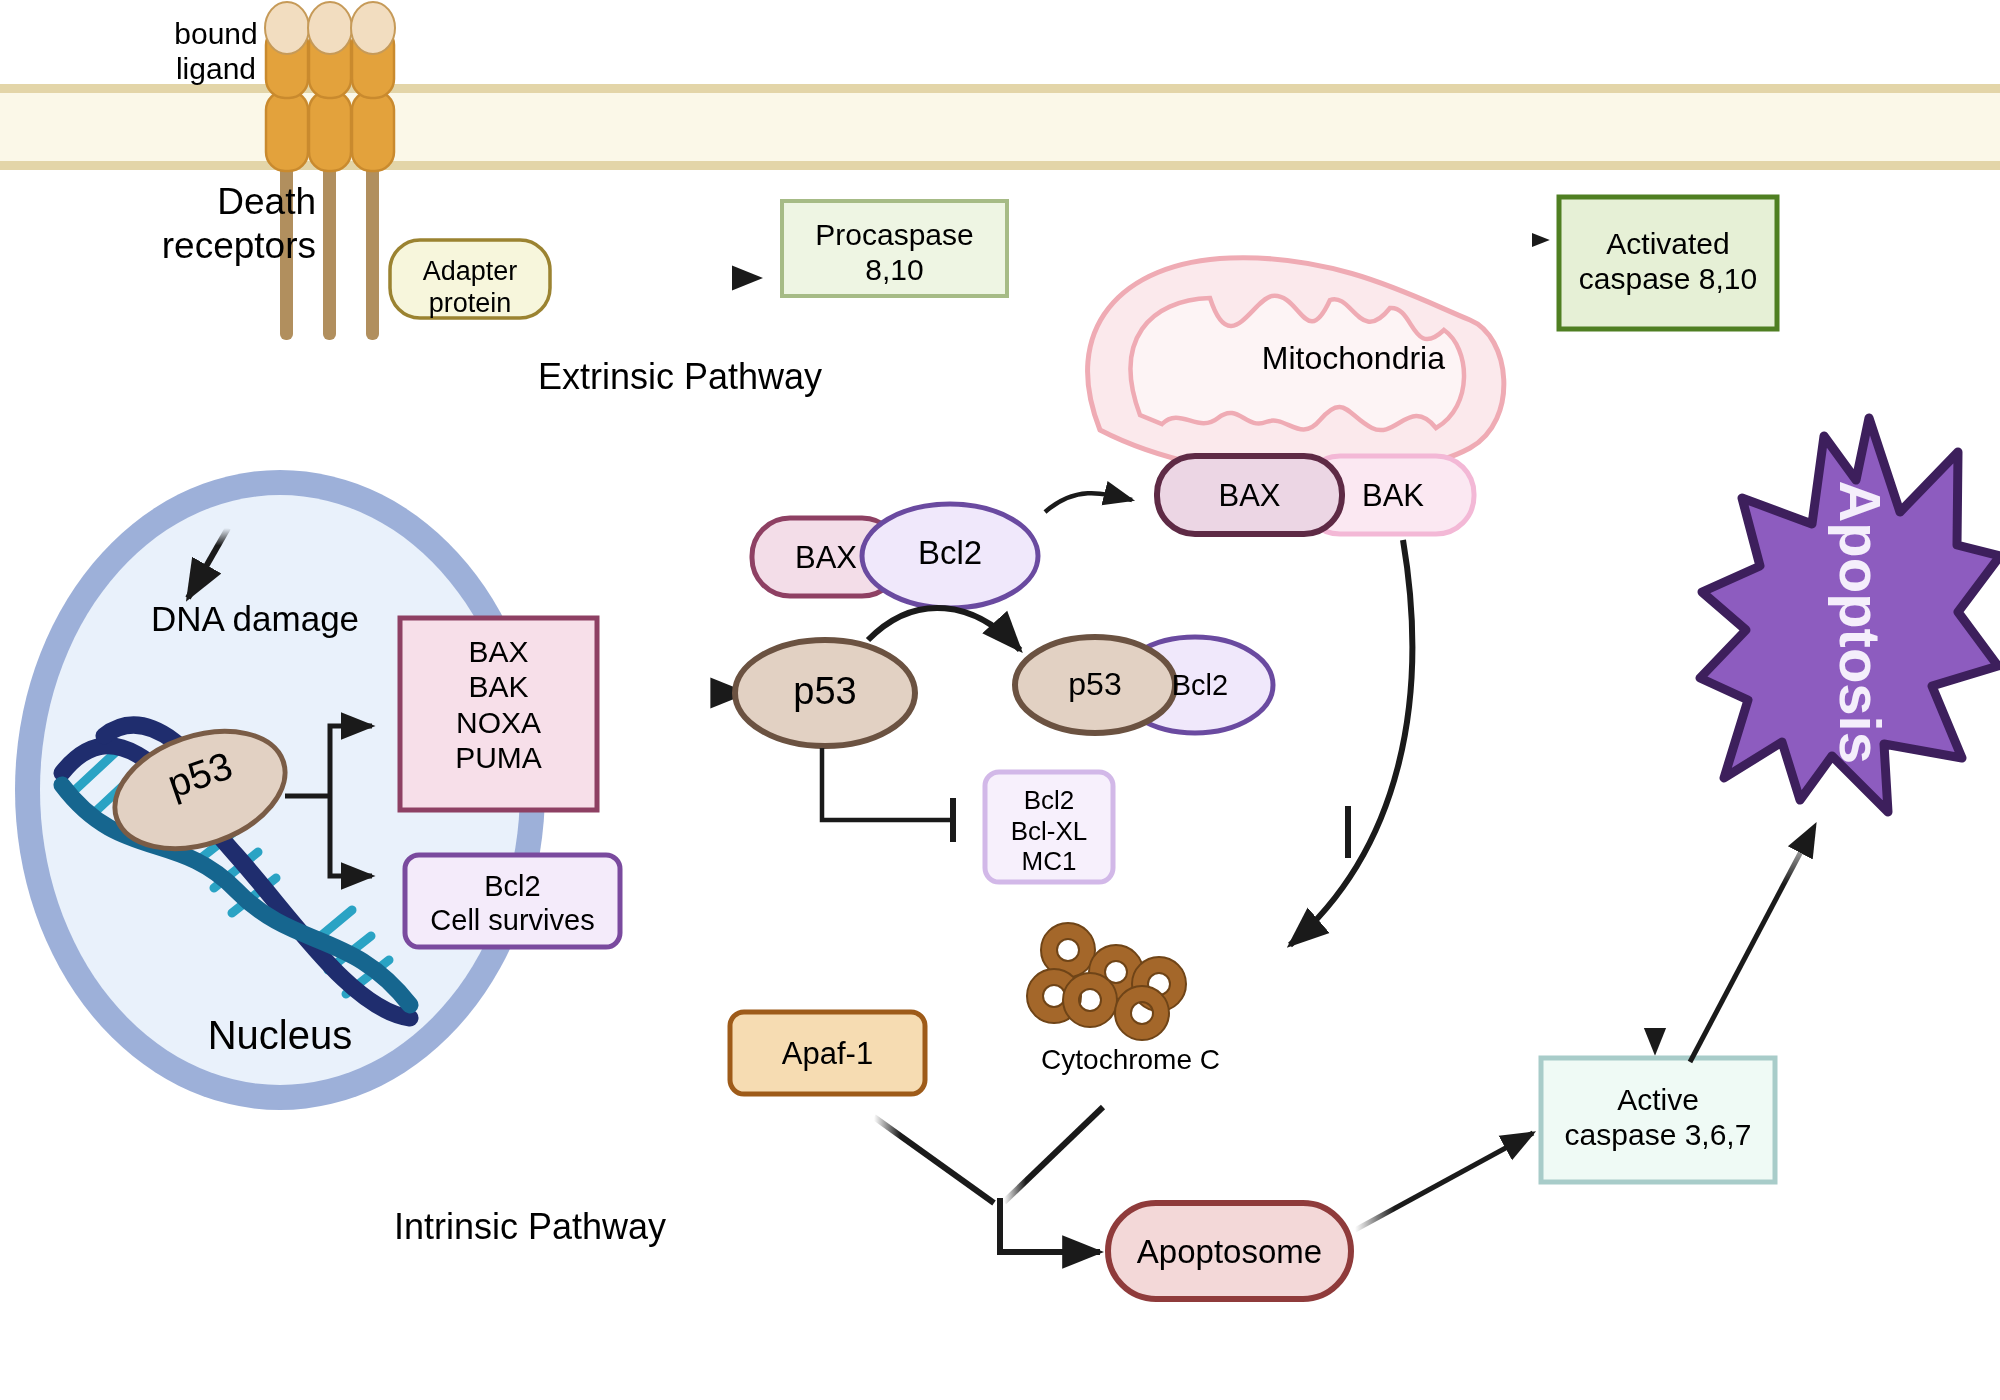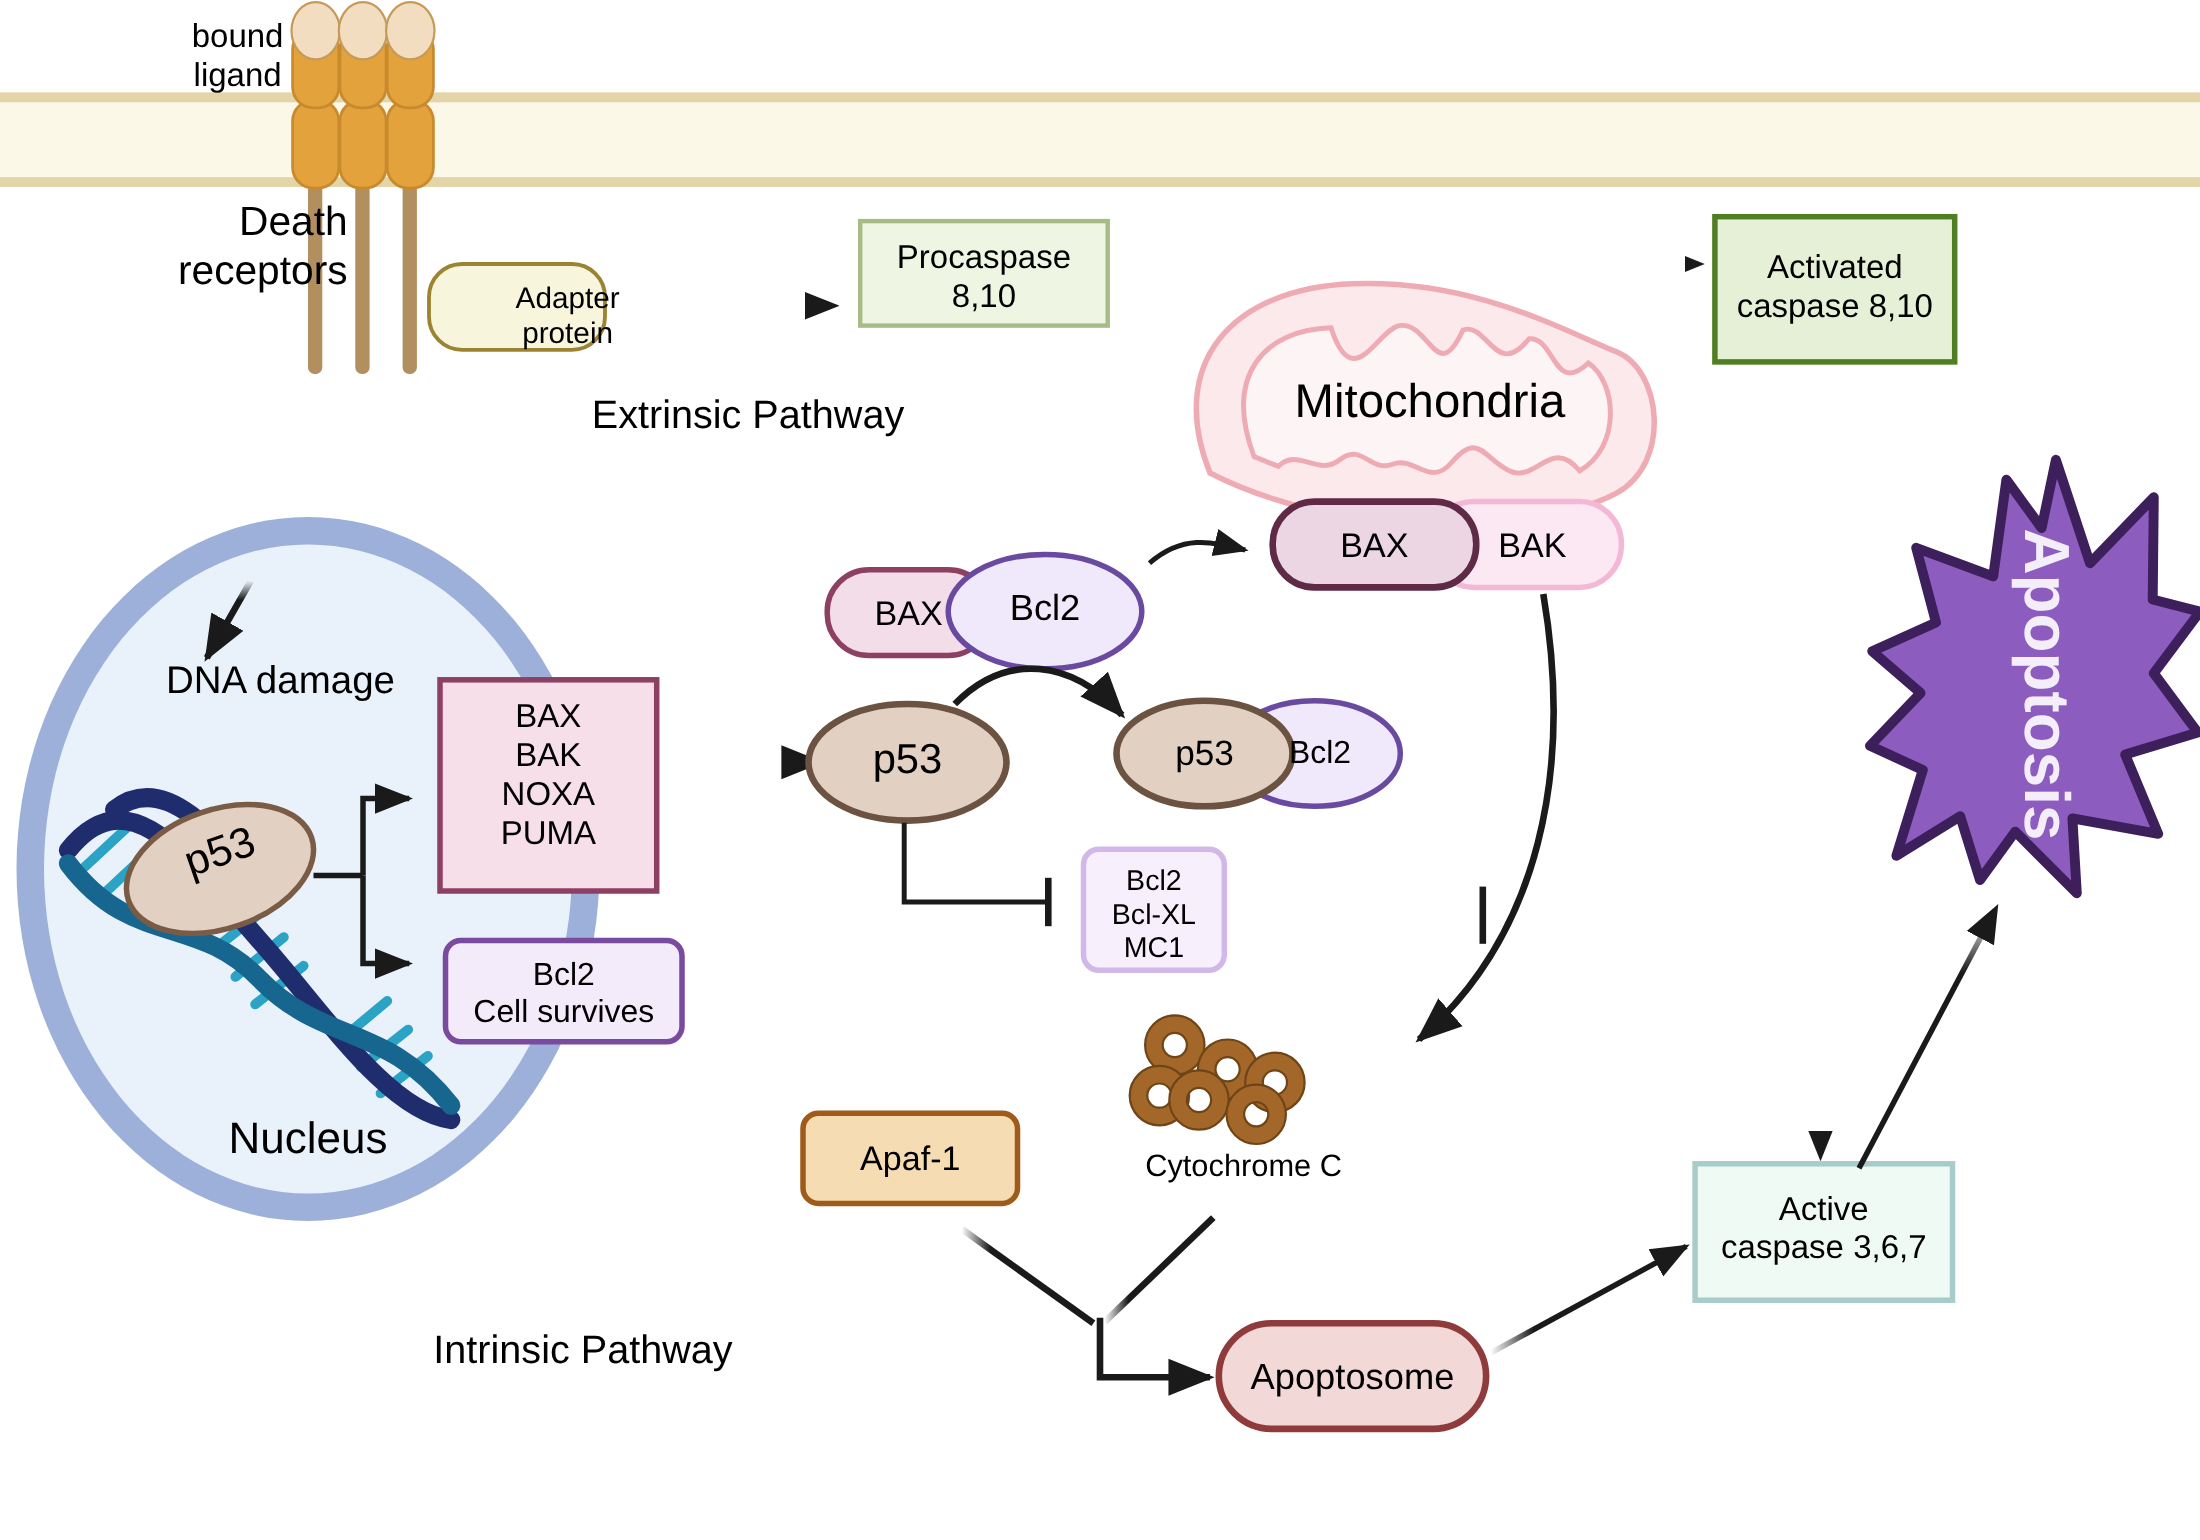--- a/index.html
+++ b/index.html
@@ -182,21 +182,21 @@
                      1700,678 1746,630 1702,592 1760,566 1742,498 1812,524 1824,436 1856,480" fill="#8d5cbf" stroke="#3d1f5c" stroke-width="9" stroke-linejoin="round"></polygon>
   </g>
 </svg>
 
 <div class="lbl" style="left:156px;top:16px;width:120px;text-align:center;font-size:30px;">bound
 ligand</div>
 
 <div class="lbl" style="left:96px;top:180px;width:220px;text-align:right;font-size:37px;">Death
 receptors</div>
 
-<div class="lbl" style="left:390px;top:256px;width:160px;text-align:center;font-size:27px;padding-left:46px;">Adapter
+<div class="lbl" style="left:390px;top:256px;width:160px;text-align:center;font-size:27px;">Adapter
 protein</div>
 
 <div class="lbl" style="left:782px;top:217px;width:225px;text-align:center;font-size:30px;">Procaspase
 8,10</div>
 
 <div class="lbl" style="left:1559px;top:226px;width:218px;text-align:center;font-size:30px;">Activated
 caspase 8,10</div>
 
 <div class="lbl" style="left:510px;top:356px;width:340px;text-align:center;font-size:36px;">Extrinsic Pathway</div>
 
@@ -219,21 +219,21 @@
 <div class="lbl" style="left:752px;top:540px;width:148px;text-align:center;font-size:31px;">BAX</div>
 
 <div class="lbl" style="left:862px;top:534px;width:176px;text-align:center;font-size:33px;">Bcl2</div>
 
 <div class="lbl" style="left:755px;top:669px;width:140px;text-align:center;font-size:38px;">p53</div>
 
 <div class="lbl" style="left:1035px;top:666px;width:120px;text-align:center;font-size:32px;">p53</div>
 
 <div class="lbl" style="left:1145px;top:668px;width:110px;text-align:center;font-size:29px;">Bcl2</div>
 
-<div class="lbl" style="left:1155px;top:340px;width:290px;text-align:center;font-size:43px;">Mitochondria</div>
+<div class="lbl" style="left:1155px;top:340px;width:290px;text-align:right;font-size:32px;">Mitochondria</div>
 
 <div class="lbl" style="left:1157px;top:478px;width:185px;text-align:center;font-size:31px;">BAX</div>
 
 <div class="lbl" style="left:1318px;top:478px;width:150px;text-align:center;font-size:31px;">BAK</div>
 
 <div class="lbl" style="left:985px;top:785px;width:128px;text-align:center;font-size:26px;">Bcl2
 Bcl-XL
 MC1</div>
 
 <div class="lbl" style="left:1000px;top:1043px;width:220px;text-align:right;font-size:28px;">Cytochrome C</div>

